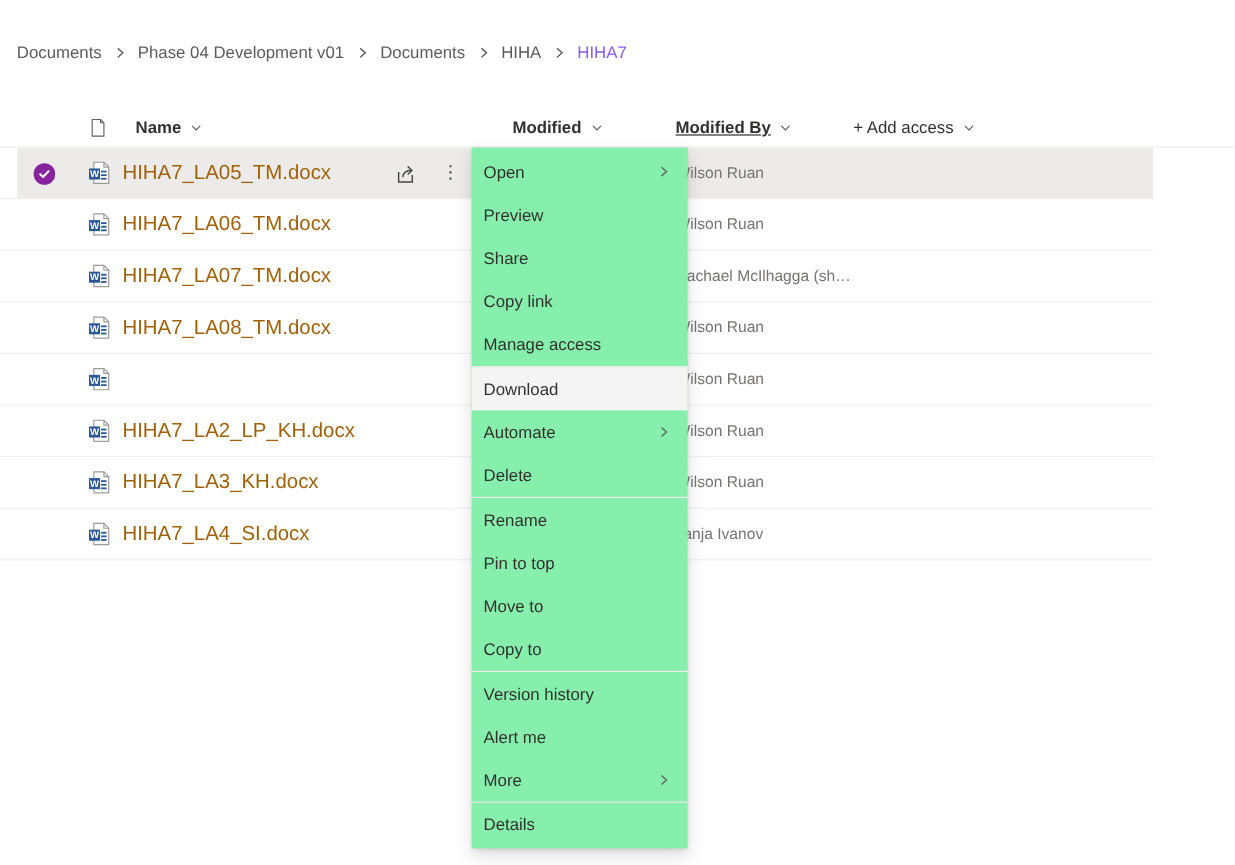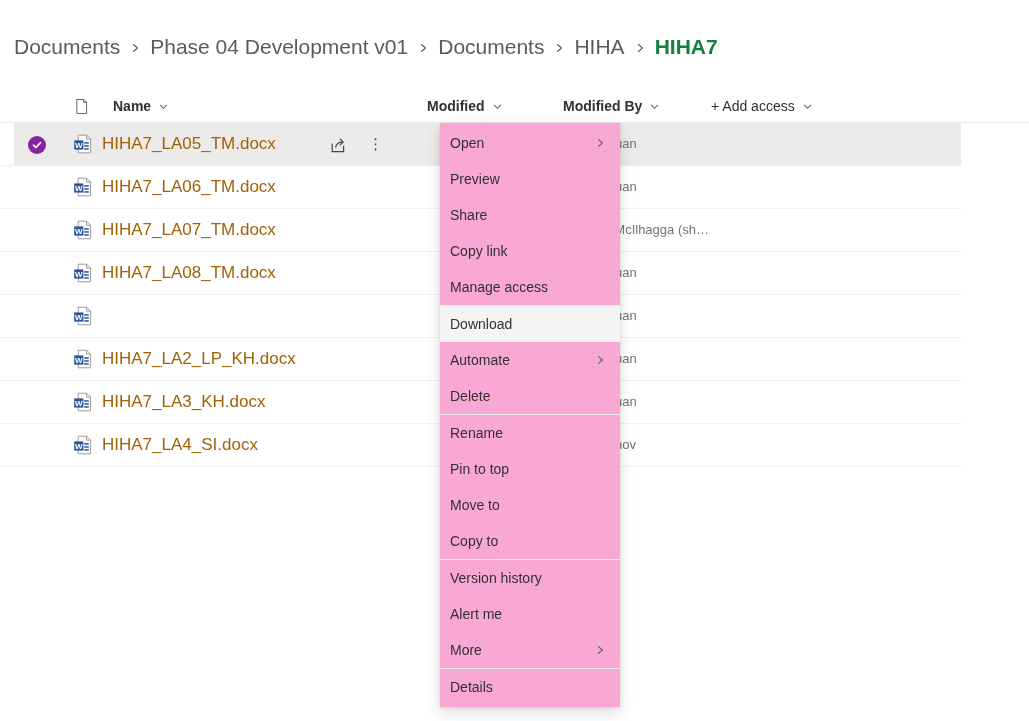--- a/index.html
+++ b/index.html
@@ -1,49 +1,49 @@
 <!DOCTYPE html>
 <html><head>
 <meta charset="utf-8">
 <style>
   html,body{margin:0;padding:0;background:#fff;}
   body{font-family:"Liberation Sans",sans-serif;color:#323130;-webkit-font-smoothing:antialiased;}
   .stage{position:relative;width:1029px;height:721px;background:#fff;overflow:hidden;}
 
   
-  .breadcrumb{position:absolute;left:14px;top:35px;display:flex;align-items:center;gap:9px;font-size:21px;color:#5c5b5a;white-space:nowrap;}
+  .breadcrumb{position:absolute;left:14px;top:35px;display:flex;align-items:center;gap:9px;font-size:14px;color:#5c5b5a;white-space:nowrap;}
   .crumb{cursor:pointer;}
   .crumb-sep{display:flex;align-items:center;margin-top:1px;}
-  .crumb-current{color:#15803d;font-weight:700;}
+  .crumb-current{color:#8b5cf6;font-weight:400;}
 
   
   .list-header{position:absolute;left:0;top:90px;width:1029px;height:32px;font-size:14px;font-weight:700;color:#323130;}
   .hdr-cell{position:absolute;top:0;height:32px;display:flex;align-items:center;gap:7px;cursor:pointer;white-space:nowrap;}
   .hdr-fileicon{left:73px;cursor:default;}
   .hdr-name{left:113px;}
   .hdr-modified{left:427px;justify-content:flex-end;}
-  .hdr-modifiedby{left:563px;}
+  .hdr-modifiedby{left:563px;text-decoration:underline;}
   .hdr-addcol{left:711px;font-weight:400;color:#323130;}
   .header-divider{position:absolute;left:0;top:122px;width:1029px;height:1px;background:#EDEBE9;}
 
   
   .rows{position:absolute;left:0;top:123px;width:961px;}
   .row{position:relative;height:43px;border-bottom:1px solid #F1F0EE;box-sizing:border-box;cursor:pointer;}
   .row.selected{background:#EDEBE9;background-clip:content-box;padding-left:14px;}
   .cell-check{position:absolute;left:28px;top:13px;width:18px;height:18px;border-radius:50%;background:#8823A0;display:flex;align-items:center;justify-content:center;}
   .cell-icon{position:absolute;left:73px;top:11px;width:20px;height:20px;}
   .cell-name{position:absolute;left:102px;top:0;line-height:42px;font-size:17px;color:#a16207;white-space:nowrap;}
   .cell-share{position:absolute;left:328px;top:12px;width:20px;height:20px;}
   .cell-dots{position:absolute;left:368px;top:0;width:14px;line-height:42px;font-size:15px;color:#484644;text-align:center;}
   .cell-modby{position:absolute;left:563px;top:0;line-height:42px;font-size:13px;color:#767472;white-space:nowrap;}
 
   
-  .context-menu{position:absolute;left:393px;top:123px;width:180px;background:#f9a8d4;z-index:10;
+  .context-menu{position:absolute;left:393px;top:123px;width:180px;background:#86efac;z-index:10;
     box-shadow:0 6.4px 14.4px rgba(0,0,0,.132),0 1.2px 3.6px rgba(0,0,0,.108);
-    padding:2px 0;box-sizing:border-box;margin-left:47px;}
+    padding:2px 0;box-sizing:border-box;}
   .menu-item{position:relative;height:36px;line-height:36px;padding:0 10px;font-size:14px;color:#323130;cursor:pointer;white-space:nowrap;}
   .menu-item.highlighted{background:#F4F4F4;}
   .menu-chevron{position:absolute;right:14px;top:12px;}
   .menu-sep{height:1px;background:#EDEBE9;}
 
   svg{display:block;}
 </style>
 </head>
 <body>
 

